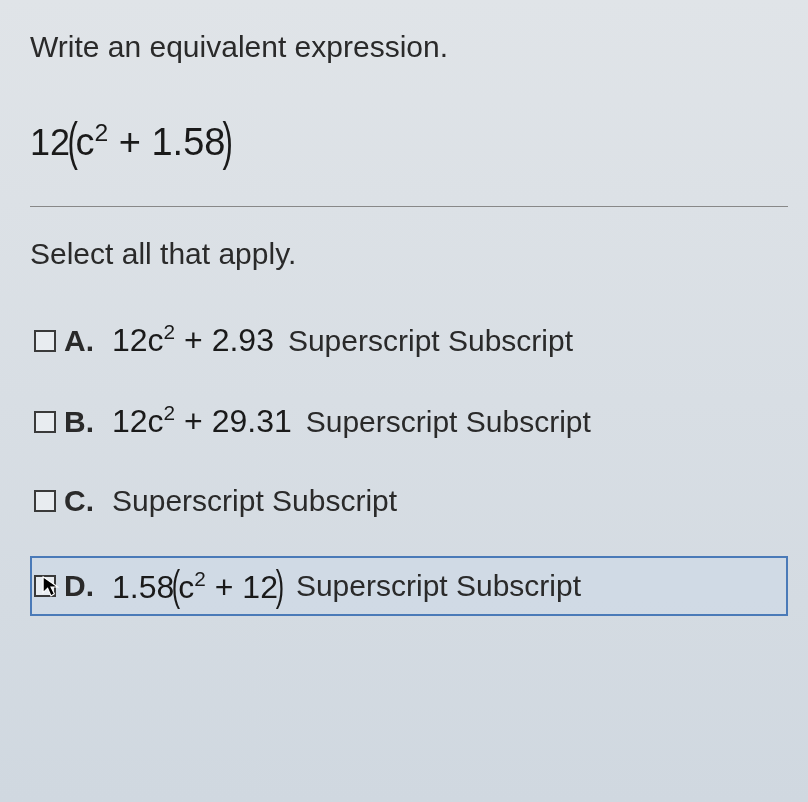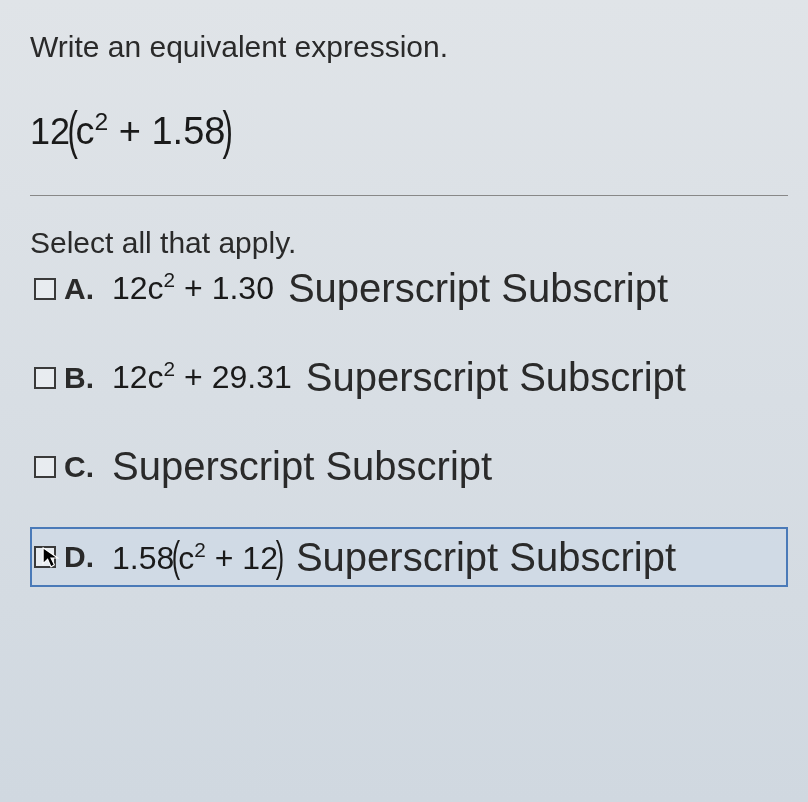--- a/index.html
+++ b/index.html
@@ -14,21 +14,21 @@
     .page {
       width: 100%;
       height: 100%;
       padding: 30px 20px 20px 30px;
       background: linear-gradient(to bottom, #e0e4e8 0%, #d0d8e0 100%);
       filter: blur(0.3px);
     }
     .prompt {
       font-size: 30px;
       color: #2a2a2a;
-      margin-bottom: 36px;
+      margin-bottom: 47px;
       font-weight: 500;
     }
     .expression {
       font-size: 38px;
       color: #1a1a1a;
       margin-bottom: 35px;
       font-weight: 500;
     }
     .expression .coef { font-size: 36px; }
     .paren {
@@ -45,20 +45,21 @@
       line-height: 0;
     }
     .divider {
       border: none;
       border-top: 1px solid #888;
       margin: 20px 0 30px 0;
     }
     .instruction {
       font-size: 30px;
       color: #2a2a2a;
+      margin-bottom: 45px;
       font-weight: 500;
     }
     .option {
       display: flex;
       align-items: center;
       margin-bottom: 32px;
       padding: 6px 4px;
     }
     .checkbox {
       width: 22px;
@@ -94,21 +95,21 @@
     }
     .math .sm-paren {
       font-size: 42px;
       font-weight: 300;
       vertical-align: -2px;
       display: inline-block;
       transform: scaleX(0.6);
       margin: 0 -5px;
     }
     .suffix {
-      font-size: 40px;
+      font-size: 30px;
       color: #2a2a2a;
       font-weight: 500;
     }
     .option.selected {
       border: 2px solid #4a7ab8;
       background: rgba(200, 215, 235, 0.3);
       padding: 4px 2px;
     }
   </style>
 </head>
@@ -122,21 +123,21 @@
     <span class="coef">12</span><span class="paren">(</span><span>c</span><sup>2</sup><span> <span>+</span> </span><span>1.58</span><span class="paren">)</span>
   </div>
 
   <hr class="divider">
 
   <div class="instruction">Select all that apply.</div>
 
   <div class="option">
     <div class="checkbox"></div>
     <div class="label">A.</div>
-    <div class="math"><span>12c</span><sup>2</sup><span> + 1.30</span></div>
+    <div class="math"><span>12c</span><sup>2</sup><span> + 2.93</span></div>
     <div class="suffix">Superscript  Subscript</div>
   </div>
 
   <div class="option">
     <div class="checkbox"></div>
     <div class="label">B.</div>
     <div class="math"><span>12c</span><sup>2</sup><span> + 29.31</span></div>
     <div class="suffix">Superscript  Subscript</div>
   </div>
 

